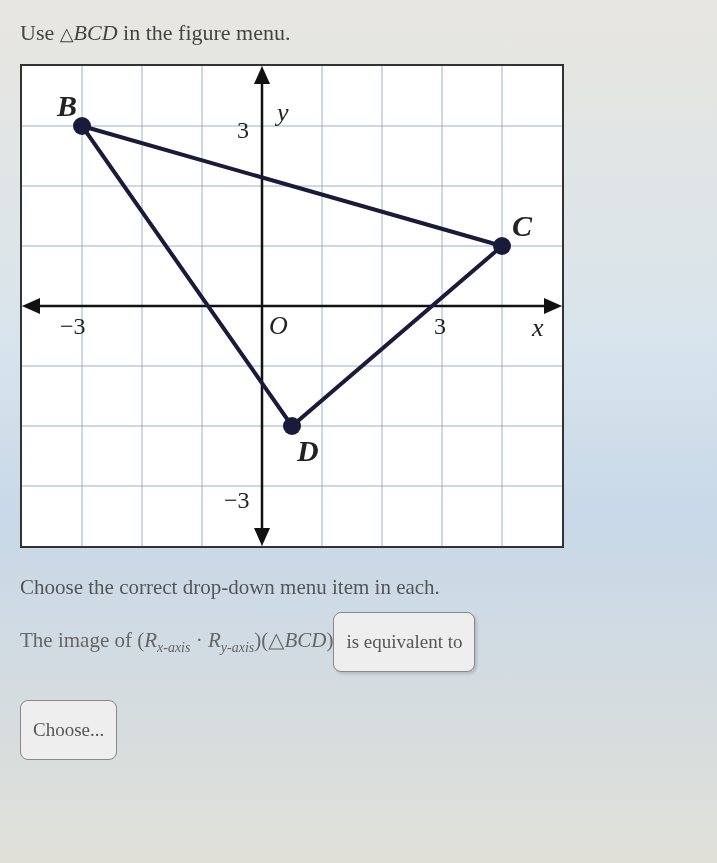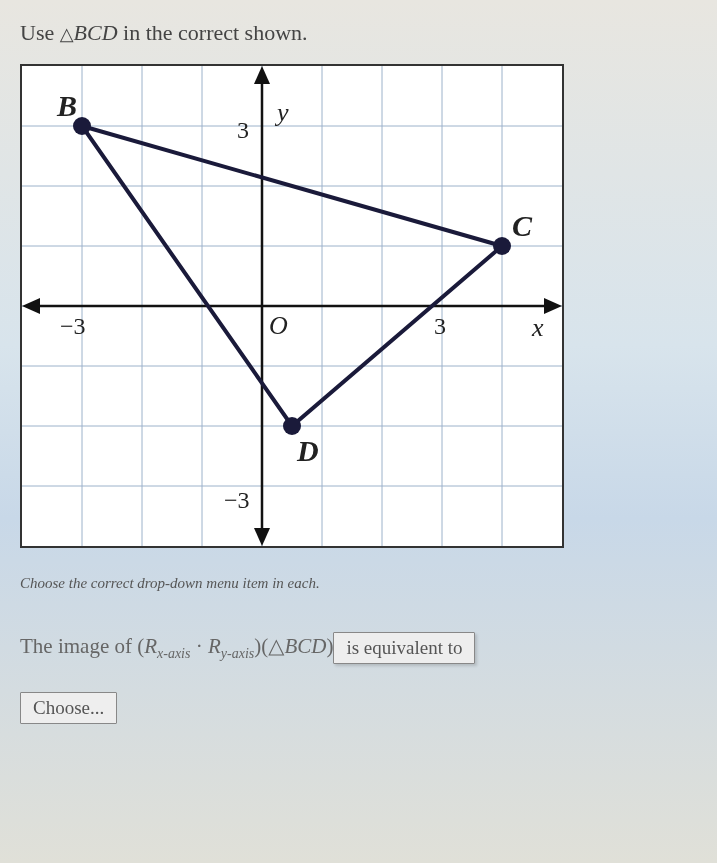--- a/index.html
+++ b/index.html
@@ -31,58 +31,57 @@
       background: #fff;
       border: 2px solid #333;
       position: relative;
       margin-bottom: 25px;
     }
     .chart-container svg {
       width: 100%;
       height: 100%;
     }
     .caption {
-      font-size: 15px;
+      font-size: 21px;
       color: #555;
-      margin-bottom: 38px;
+      margin-bottom: 10px;
       line-height: 1.4;
-      font-style: italic;
     }
     .question-row {
       font-size: 21px;
       color: #666;
       margin-bottom: 28px;
       display: flex;
       align-items: center;
       flex-wrap: wrap;
     }
     .sub {
       font-size: 14px;
       vertical-align: sub;
     }
     .dropdown {
       border: 1.5px solid #888;
       background: #eee;
-      padding: 4px 12px;
+      padding: 18px 12px;
       font-size: 19px;
       color: #555;
       font-family: inherit;
-      border-radius: 1px;
+      border-radius: 8px;
       cursor: pointer;
       display: inline-block;
     }
     .dropdown.shadow {
       box-shadow: 2px 2px 3px rgba(0,0,0,0.15);
     }
   </style>
 </head>
 <body>
 
 <div class="instruction">
-  <span>Use </span><span class="triangle-glyph">△</span><span class="italic">BCD</span><span> in the correct shown.</span>
+  <span>Use </span><span class="triangle-glyph">△</span><span class="italic">BCD</span><span> in the figure menu.</span>
 </div>
 
 <div class="chart-container">
   <svg viewBox="0 0 540 480">
 
     <g stroke="#5a7fa8" stroke-width="1" opacity="0.6">
       <line x1="60" y1="0" x2="60" y2="480"></line>
       <line x1="120" y1="0" x2="120" y2="480"></line>
       <line x1="180" y1="0" x2="180" y2="480"></line>
       <line x1="240" y1="0" x2="240" y2="480"></line>

